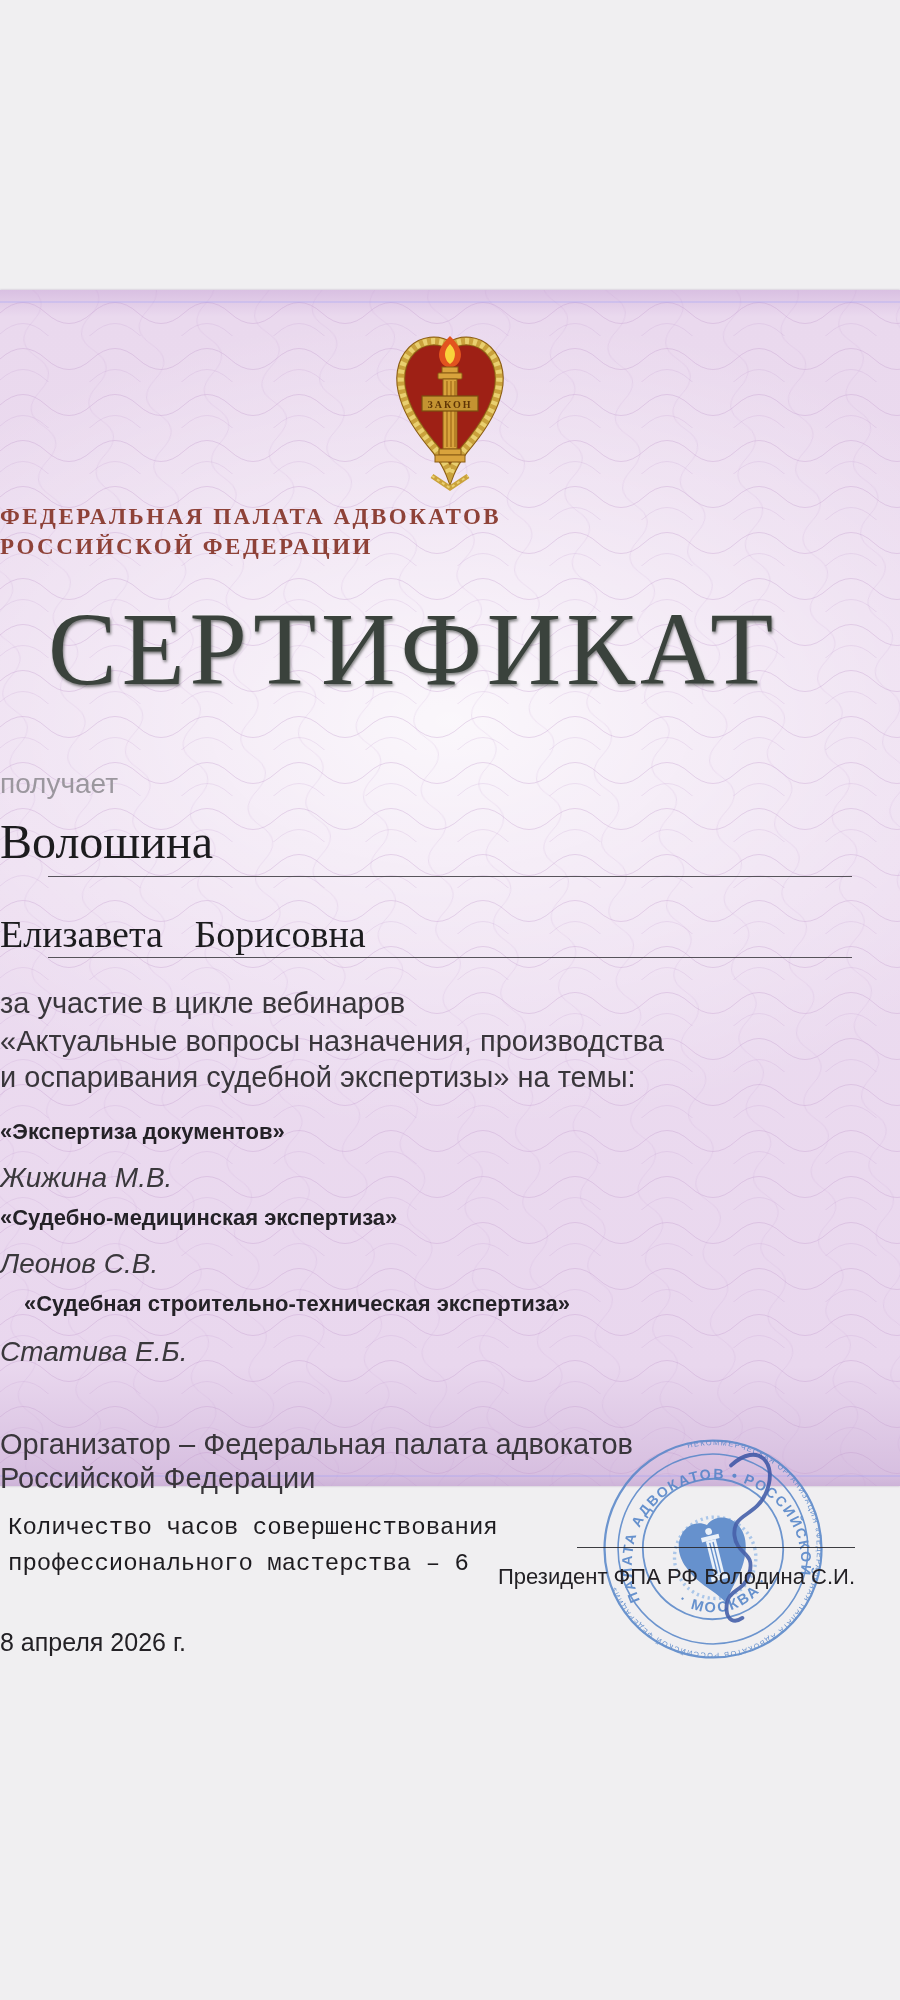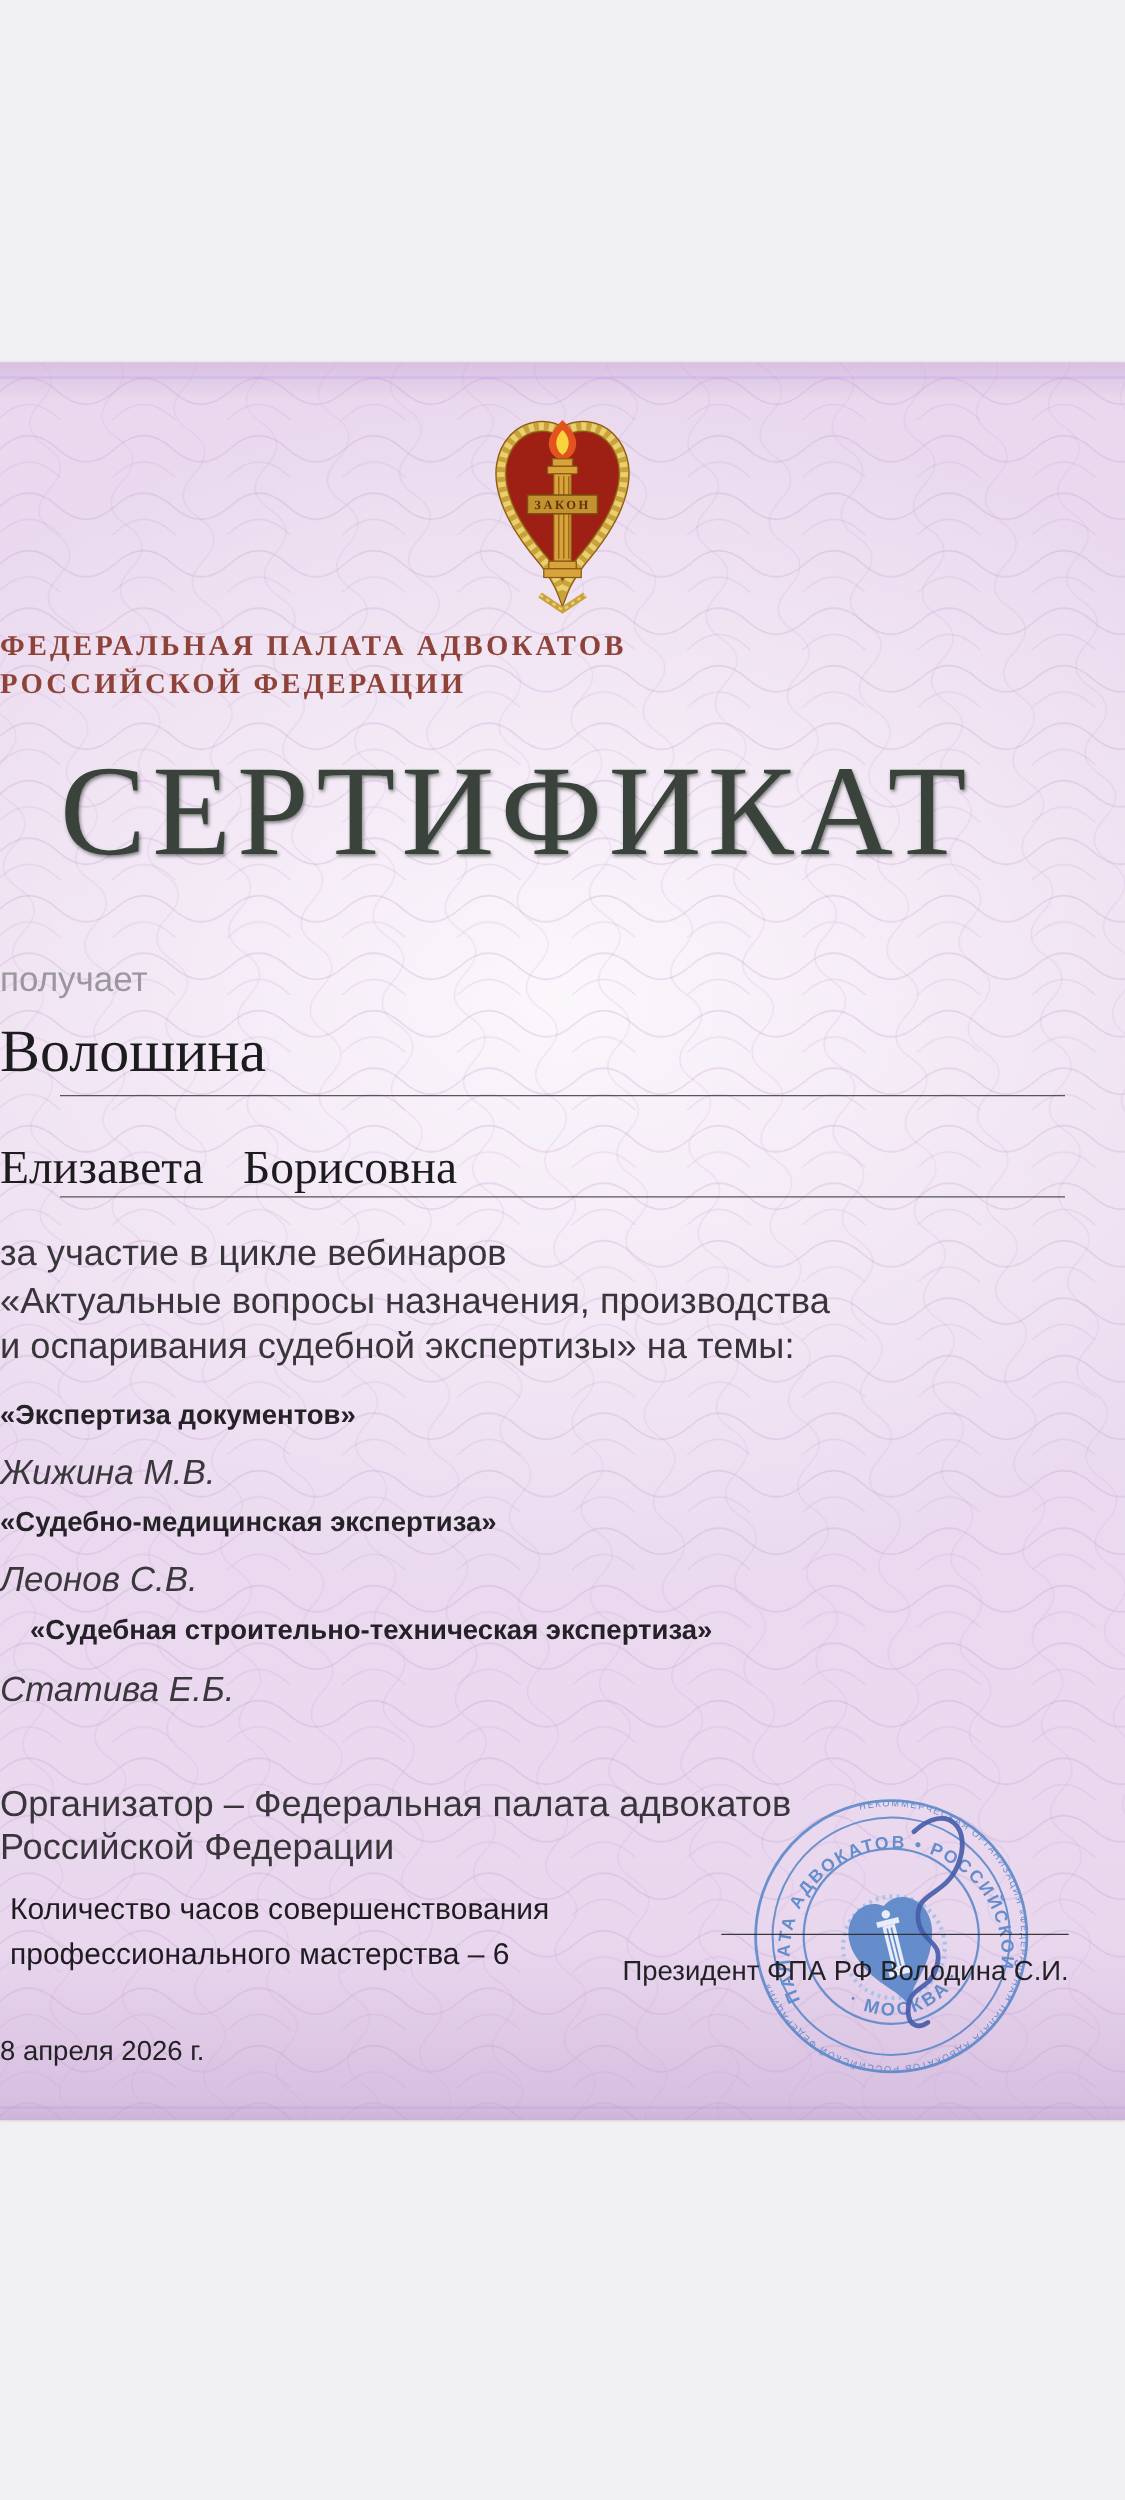--- a/index.html
+++ b/index.html
@@ -1,21 +1,21 @@
 <!DOCTYPE html>
 <html><head>
 <meta charset="utf-8">
 <style>
   html,body{margin:0;padding:0;}
   body{width:900px;height:2000px;background:#f0eff1;font-family:"Liberation Sans",sans-serif;position:relative;overflow:hidden;}
   .abs{position:absolute;}
   .ctr{left:0;right:13px;text-align:left;}
 
   #certificate{
-    position:absolute;left:0;top:290px;width:900px;height:1406px;
+    position:absolute;left:0;top:290px;width:900px;height:1196px;
     background:
       radial-gradient(ellipse 120% 55% at 50% 36%, rgba(255,255,255,0.78), rgba(255,255,255,0) 62%),
       linear-gradient(180deg,#d9c0e2 0%,#ead9ee 2.2%,#ecdcf0 50%,#e9d7ee 90%,#d7bfe0 99%,#cdb3d8 100%);
     box-shadow:0 0 2px rgba(120,90,140,0.4);
   }
   #pattern-overlay{position:absolute;left:0;top:0;width:100%;height:100%;pointer-events:none;}
   .edge-line{position:absolute;left:0;right:0;height:2px;background:rgba(140,150,255,0.22);}
 
   .org-name{
     font-family:"Liberation Serif",serif;color:#8e4238;font-weight:bold;
@@ -27,21 +27,21 @@
   }
   .receives{color:#9b979e;font-size:28px;}
   .name-last{font-family:"Liberation Serif",serif;color:#1c1c1e;font-size:48px;}
   .name-first{font-family:"Liberation Serif",serif;color:#1c1c1e;font-size:38px;word-spacing:22px;}
   .rule{position:absolute;left:48px;right:48px;height:0;border-bottom:1.6px solid rgba(60,58,64,0.85);}
   .body-text{color:#39363b;font-size:29px;line-height:36px;}
   .topic-title{color:#242227;font-size:22px;font-weight:bold;}
   .topic-speaker{color:#3a383c;font-size:28px;font-style:italic;}
   .hours{color:#1e1c20;font-size:24px;line-height:36px;text-align:left;}
   .president{color:#232125;font-size:22px;}
-  .date-line{color:#232125;font-size:22px;}
+  .date-line{color:#232125;font-size:25px;}
   .sig-rule{position:absolute;height:0;border-bottom:1.6px solid rgba(40,40,44,0.9);}
 </style>
 </head>
 <body>
 
 <div id="certificate">
 
   <svg id="pattern-overlay" xmlns="http://www.w3.org/2000/svg">
     <defs>
       <pattern id="wv1" width="92" height="46" patternUnits="userSpaceOnUse">
@@ -138,21 +138,21 @@
       <rect x="92" y="88" width="16" height="4" fill="#eaf2fb"></rect>
       <rect x="95.5" y="92" width="9" height="32" fill="#eaf2fb"></rect>
       <line x1="98.5" y1="94" x2="98.5" y2="122" stroke="#4f81c7" stroke-width="1.2"></line>
       <line x1="101.5" y1="94" x2="101.5" y2="122" stroke="#4f81c7" stroke-width="1.2"></line>
       <rect x="92" y="124" width="16" height="4" fill="#eaf2fb"></rect>
     </g>
 
     <path d="M 116,26 C 140,4 158,24 147,50 C 138,72 117,68 119,88 C 121,106 138,102 132,122 C 127,140 111,134 112,154 C 112.5,163 119,166 126,161" fill="none" stroke="#2b4a9e" stroke-width="3.4" stroke-linecap="round" opacity="0.92"></path>
   </svg>
 
-  <div class="abs hours" style="left:8px;top:1220px;">
+  <div class="abs hours" style="left:8px;top:1220px;font-family:Liberation Mono, monospace;">
     <div>Количество часов совершенствования</div>
     <div>профессионального мастерства – 6</div>
   </div>
 
   <div class="sig-rule" style="left:577px;top:1257px;width:278px;"></div>
   <div class="abs president" style="right:45px;top:1274px;">Президент ФПА РФ Володина С.И.</div>
 
   <div class="abs ctr date-line" style="top:1338px;">8 апреля 2026 г.</div>
 
 </div>

